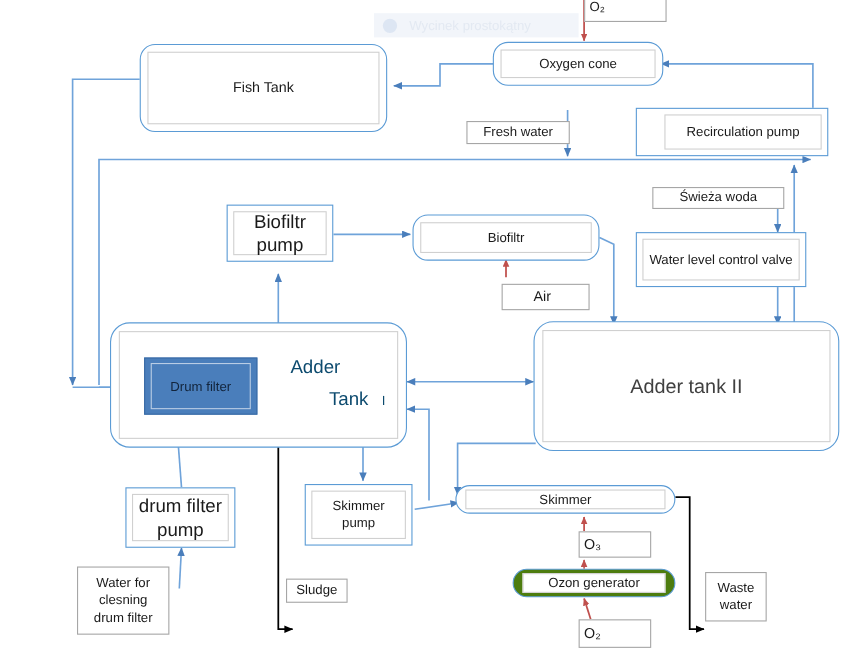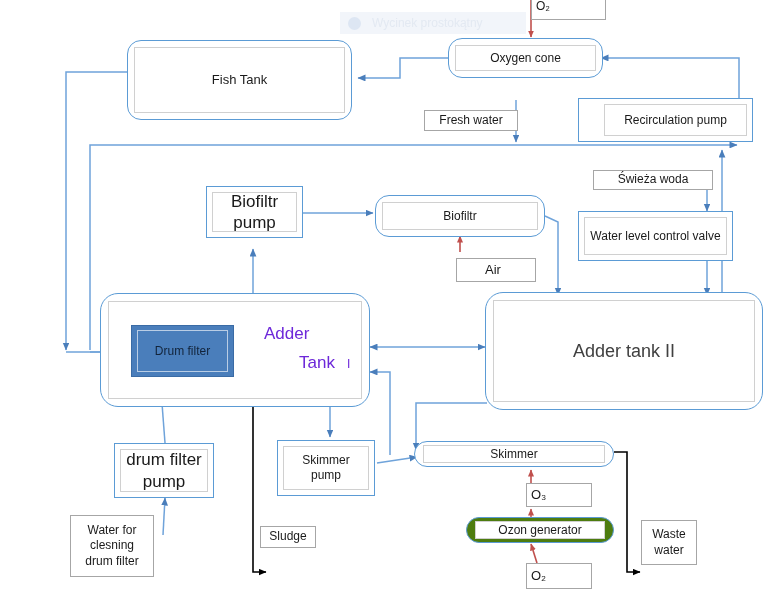--- a/index.html
+++ b/index.html
@@ -117,21 +117,21 @@
   .tank-plate {
     width: 100%;
     height: 100%;
     box-sizing: border-box;
     border: 1px solid #d0d0d0;
     background: #ffffff;
     position: relative;
   }
   .tank-word {
     position: absolute;
-    color: #6d28d9;
+    color: #0c4a6e;
     font-size: 17px;
     white-space: nowrap;
   }
 
   
   #skimmer-shell {
     position: absolute;
     box-sizing: border-box;
     border: 1.4px solid #5b9bd5;
     border-radius: 16px;

